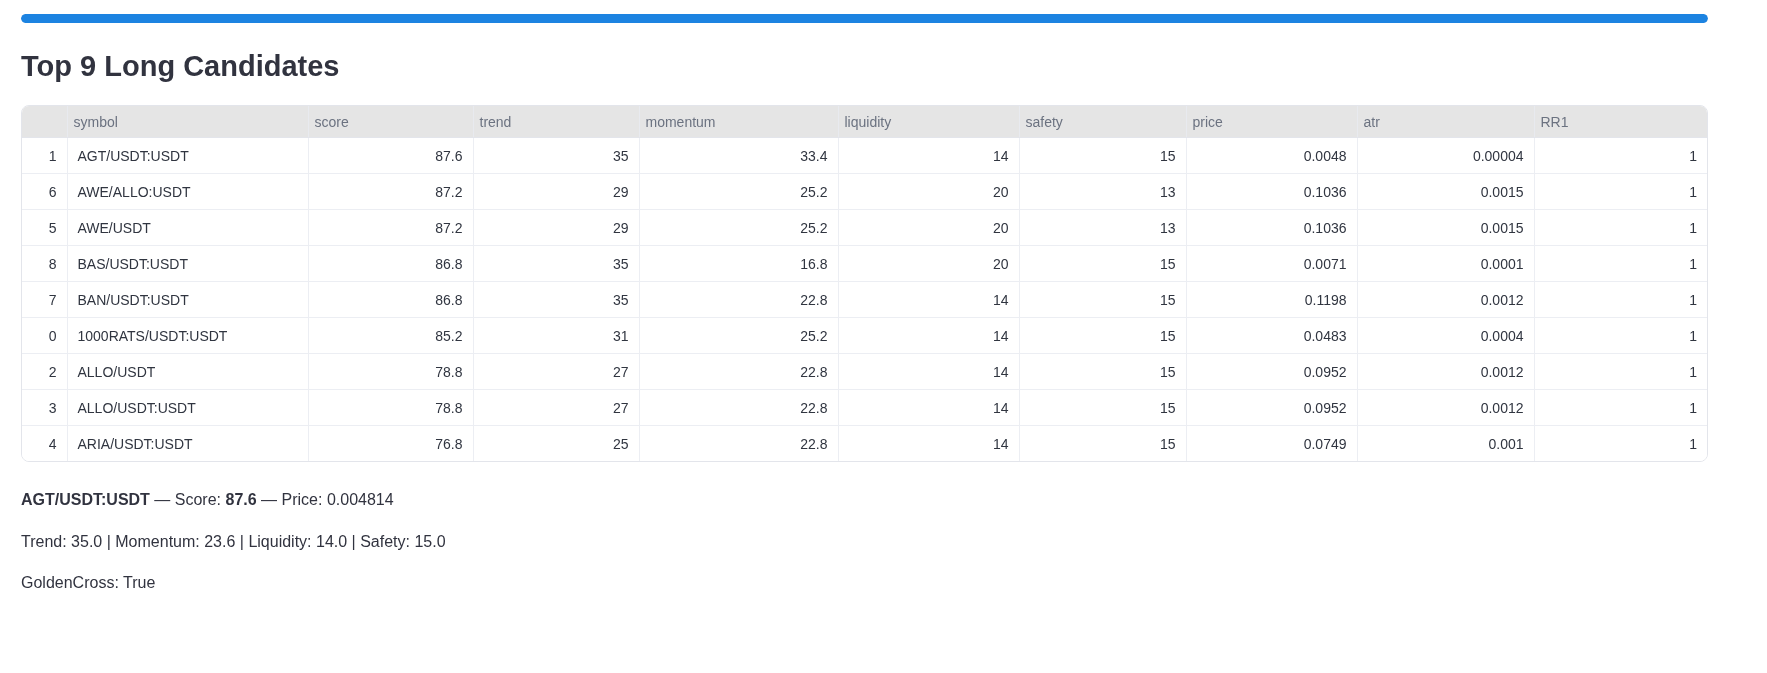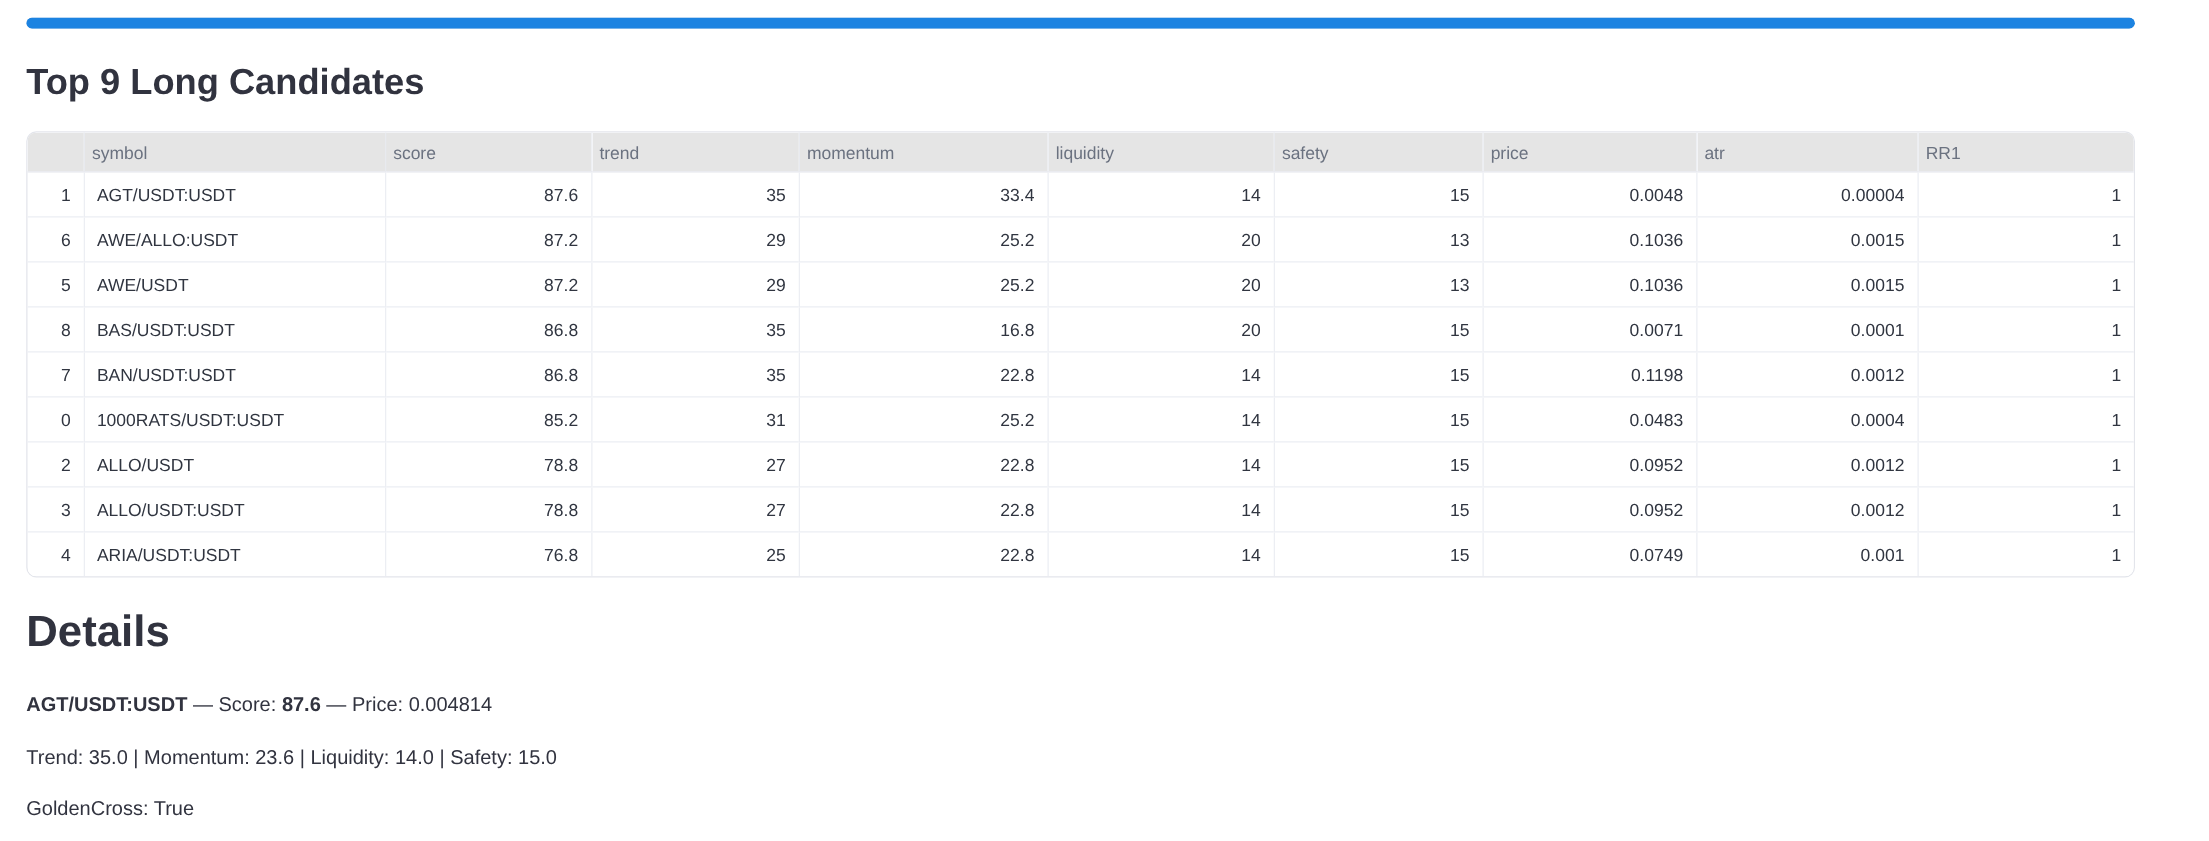--- a/index.html
+++ b/index.html
@@ -245,21 +245,20 @@
             <td class="right">14</td>
             <td class="right">15</td>
             <td class="right">0.0749</td>
             <td class="right">0.001</td>
             <td class="right">1</td>
           </tr>
         </tbody>
     </table>
   </div>
 
-  <h2 class="section-title">Details</h2>
 
   <p class="detail first">
     <strong>AGT/USDT:USDT</strong>
     <span>—</span>
     <span>Score:</span>
     <strong>87.6</strong>
     <span>—</span>
     <span>Price:</span>
     <span>0.004814</span>
   </p>

